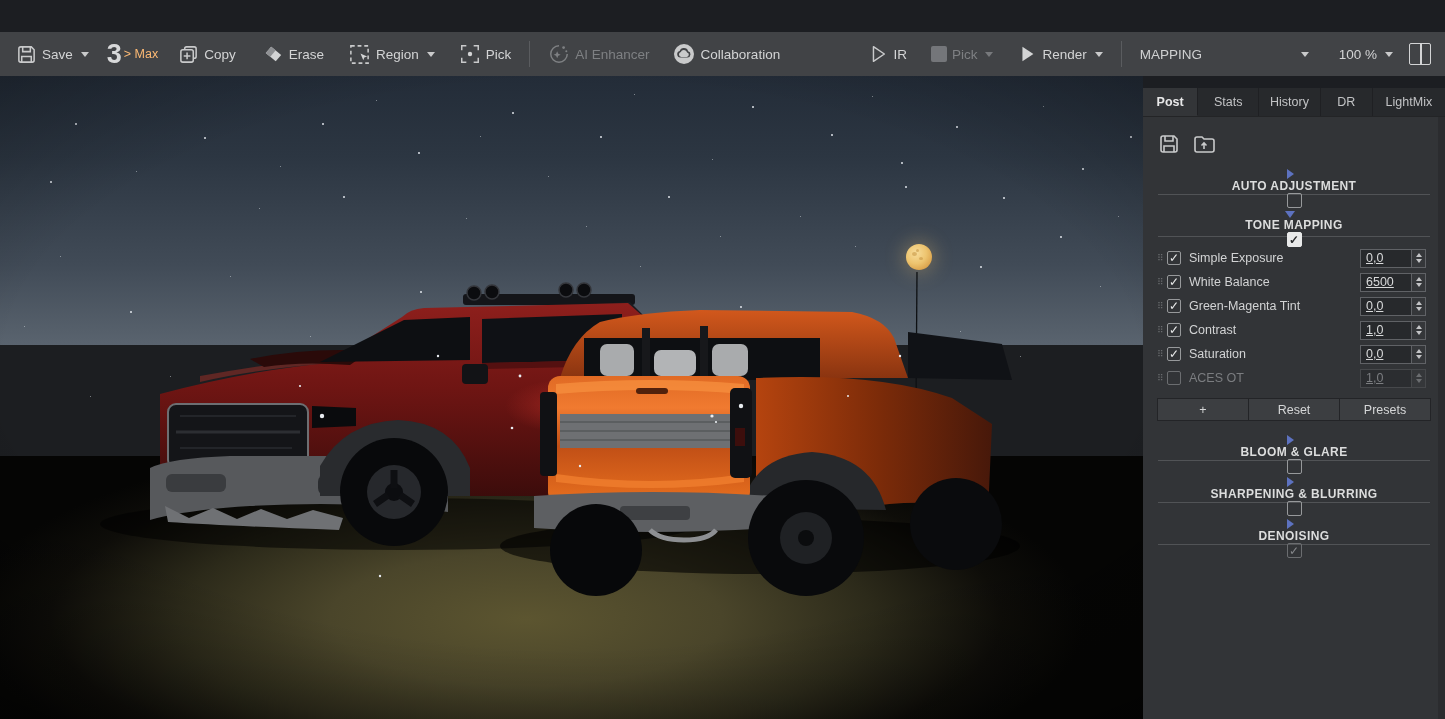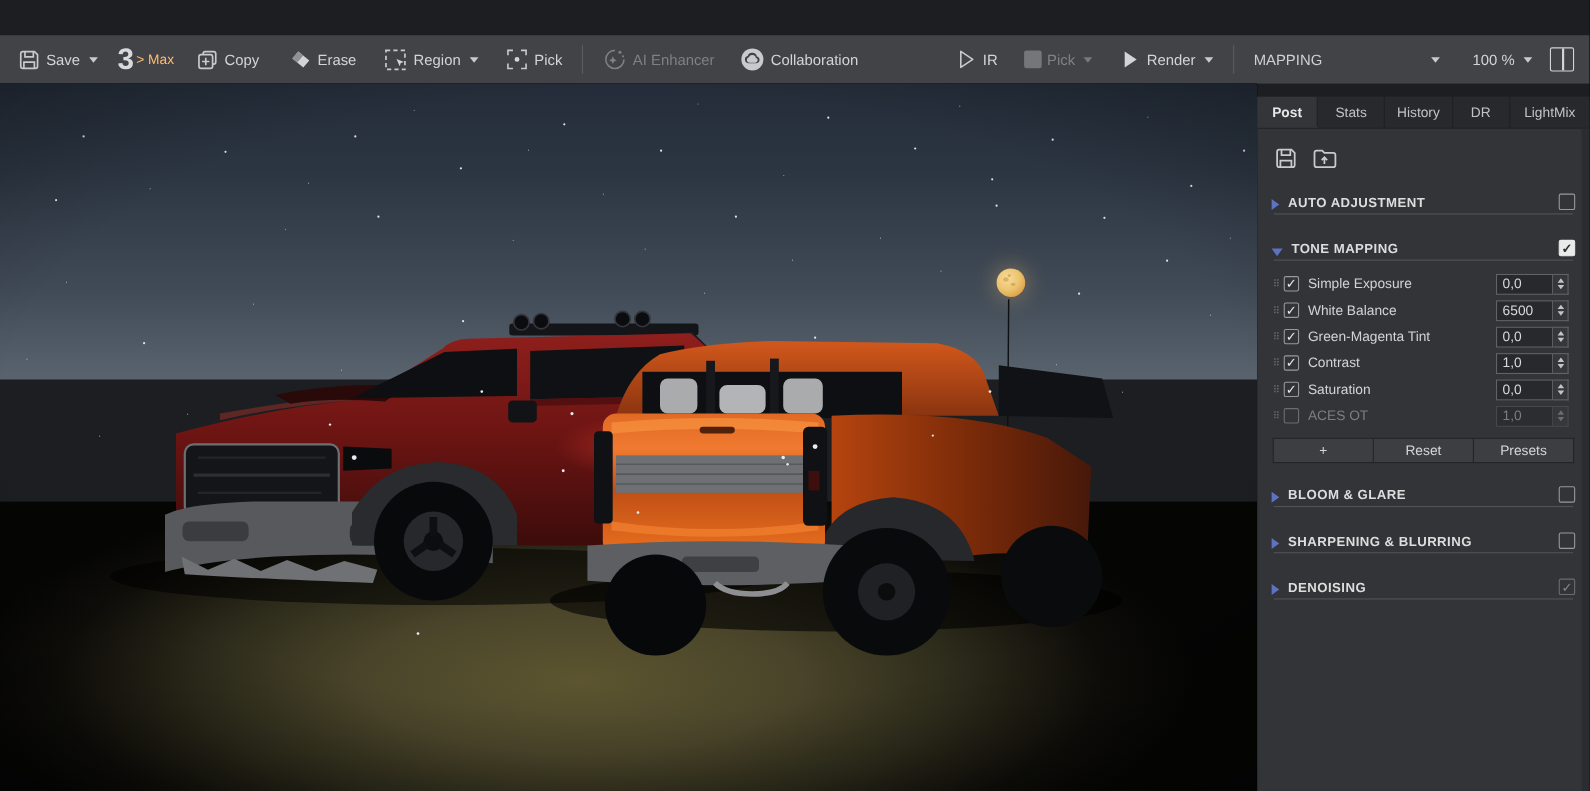--- a/index.html
+++ b/index.html
@@ -59,40 +59,40 @@
   .ptabs { display:flex; height:29px; background:#27292c; border-bottom:1px solid #232426; }
   .ptab { display:flex; align-items:center; justify-content:center; font-size:12.5px; color:#c2c3c5;
     border-right:1px solid #1f2023; cursor:default; }
   .ptab.active { background:#333538; color:#e8e8e9; font-weight:bold; border-bottom:1px solid #333538; }
   .pbody { padding:12px 13px 0 13px; position:relative; height:613px; }
   .scrolltrack { position:absolute; right:0; top:0; width:7px; height:613px; background:#2b2c2f; }
   .pio { display:flex; gap:12px; margin:4px 0 14px 2px; }
   .pio svg { display:block; }
 
   .sect { margin-top:10px; }
-  .sect-head { display:flex; align-items:flex-end; height:22px; }
+  .sect-head { display:flex; align-items:center; height:22px;flex-direction:column; }
   .tri { width:0; height:0; margin-right:8px; }
   .tri.right { border-top:5px solid transparent; border-bottom:5px solid transparent; border-left:7px solid #5d72c0; }
   .tri.down { border-left:5px solid transparent; border-right:5px solid transparent; border-top:7px solid #5d72c0; }
   .sect-title { font-size:12px; font-weight:bold; letter-spacing:.4px; color:#dcdddd; flex:1; }
   .sect-rule { height:1px; background:#515356; margin:3px 2px 0 2px; }
   .cb { width:15px; height:15px; border:1.5px solid #97999b; border-radius:2px; background:transparent;
     display:flex; align-items:center; justify-content:center; font-size:12px; line-height:1; flex:0 0 auto; }
   .cb.checked-light { background:#e9eaea; border-color:#e9eaea; color:#2a2c2e; font-weight:bold; }
   .cb.checked-dark { color:#e8e9e9; border-color:#97999b; }
   .cb.checked-dim { color:#85878a; border-color:#6b6d70; }
   .cb.dim { border-color:#6b6d70; }
 
   .trow { display:flex; align-items:center; height:24px; margin-left:1px; }
   .grip { color:#6a6c6f; font-size:9px; width:10px; letter-spacing:-1px; }
   .trow .cb { width:14px; height:14px; margin-right:8px; }
   .trow-label { flex:1; font-size:12.5px; color:#d2d3d4; }
   .trow-label.dim, .num.dim { color:#7b7d80; }
   .num { width:52px; height:19px; background:#27292c; border:1px solid #606266; color:#d8d9da;
-    font-size:12.5px; padding:0 5px; display:flex; align-items:center; }
+    font-size:12.5px; padding:0 5px; display:flex; align-items:center;text-decoration:underline; }
   .num.dim { border-color:#46484b; background:#2b2d30; }
   .spin { width:14px; height:19px; background:#35373a; border:1px solid #606266; border-left:none;
     display:flex; flex-direction:column; align-items:center; justify-content:center; gap:2px; margin-right:6px; }
   .spin.dim { border-color:#46484b; }
   .spin b { width:0; height:0; border-left:3.5px solid transparent; border-right:3.5px solid transparent; }
   .spin b.up { border-bottom:4px solid #c3c4c6; } .spin b.dn { border-top:4px solid #c3c4c6; }
   .spin.dim b.up { border-bottom-color:#6b6d70; } .spin.dim b.dn { border-top-color:#6b6d70; }
 
   .btnrow { display:flex; margin:8px 1px 4px 1px; }
   .pbtn { flex:1; height:23px; background:#3c3e41; border:1px solid #232427; color:#d5d6d7;

